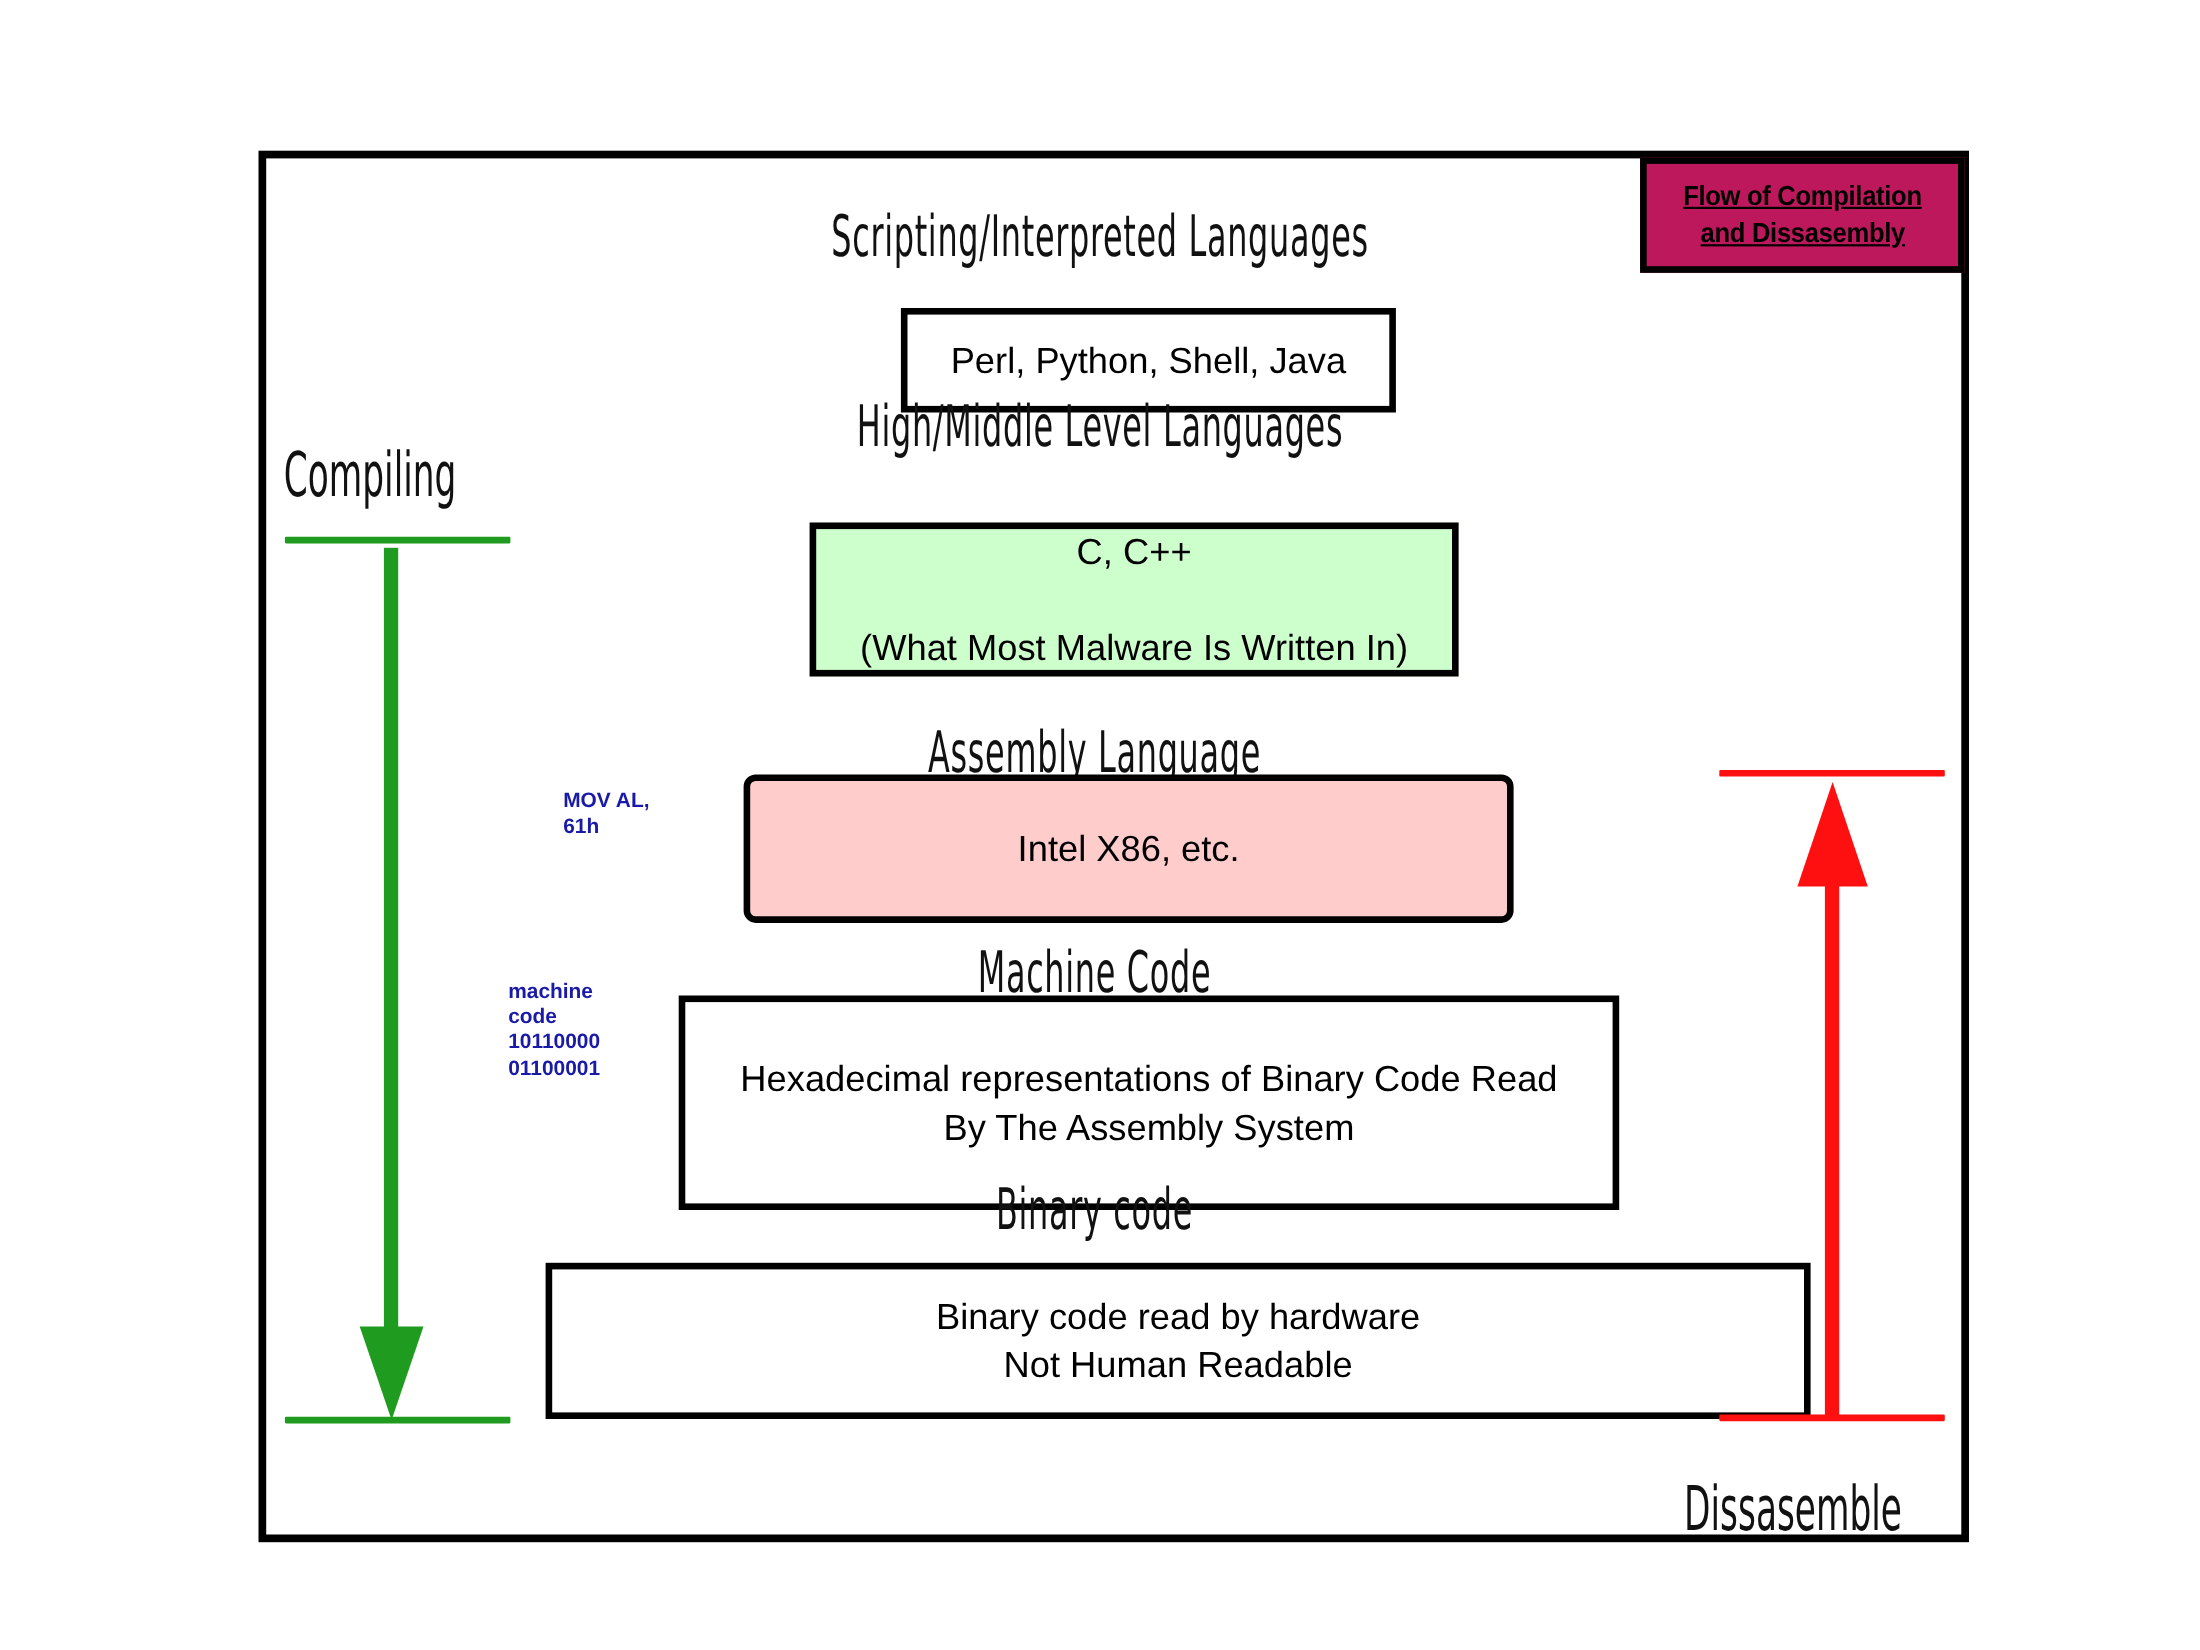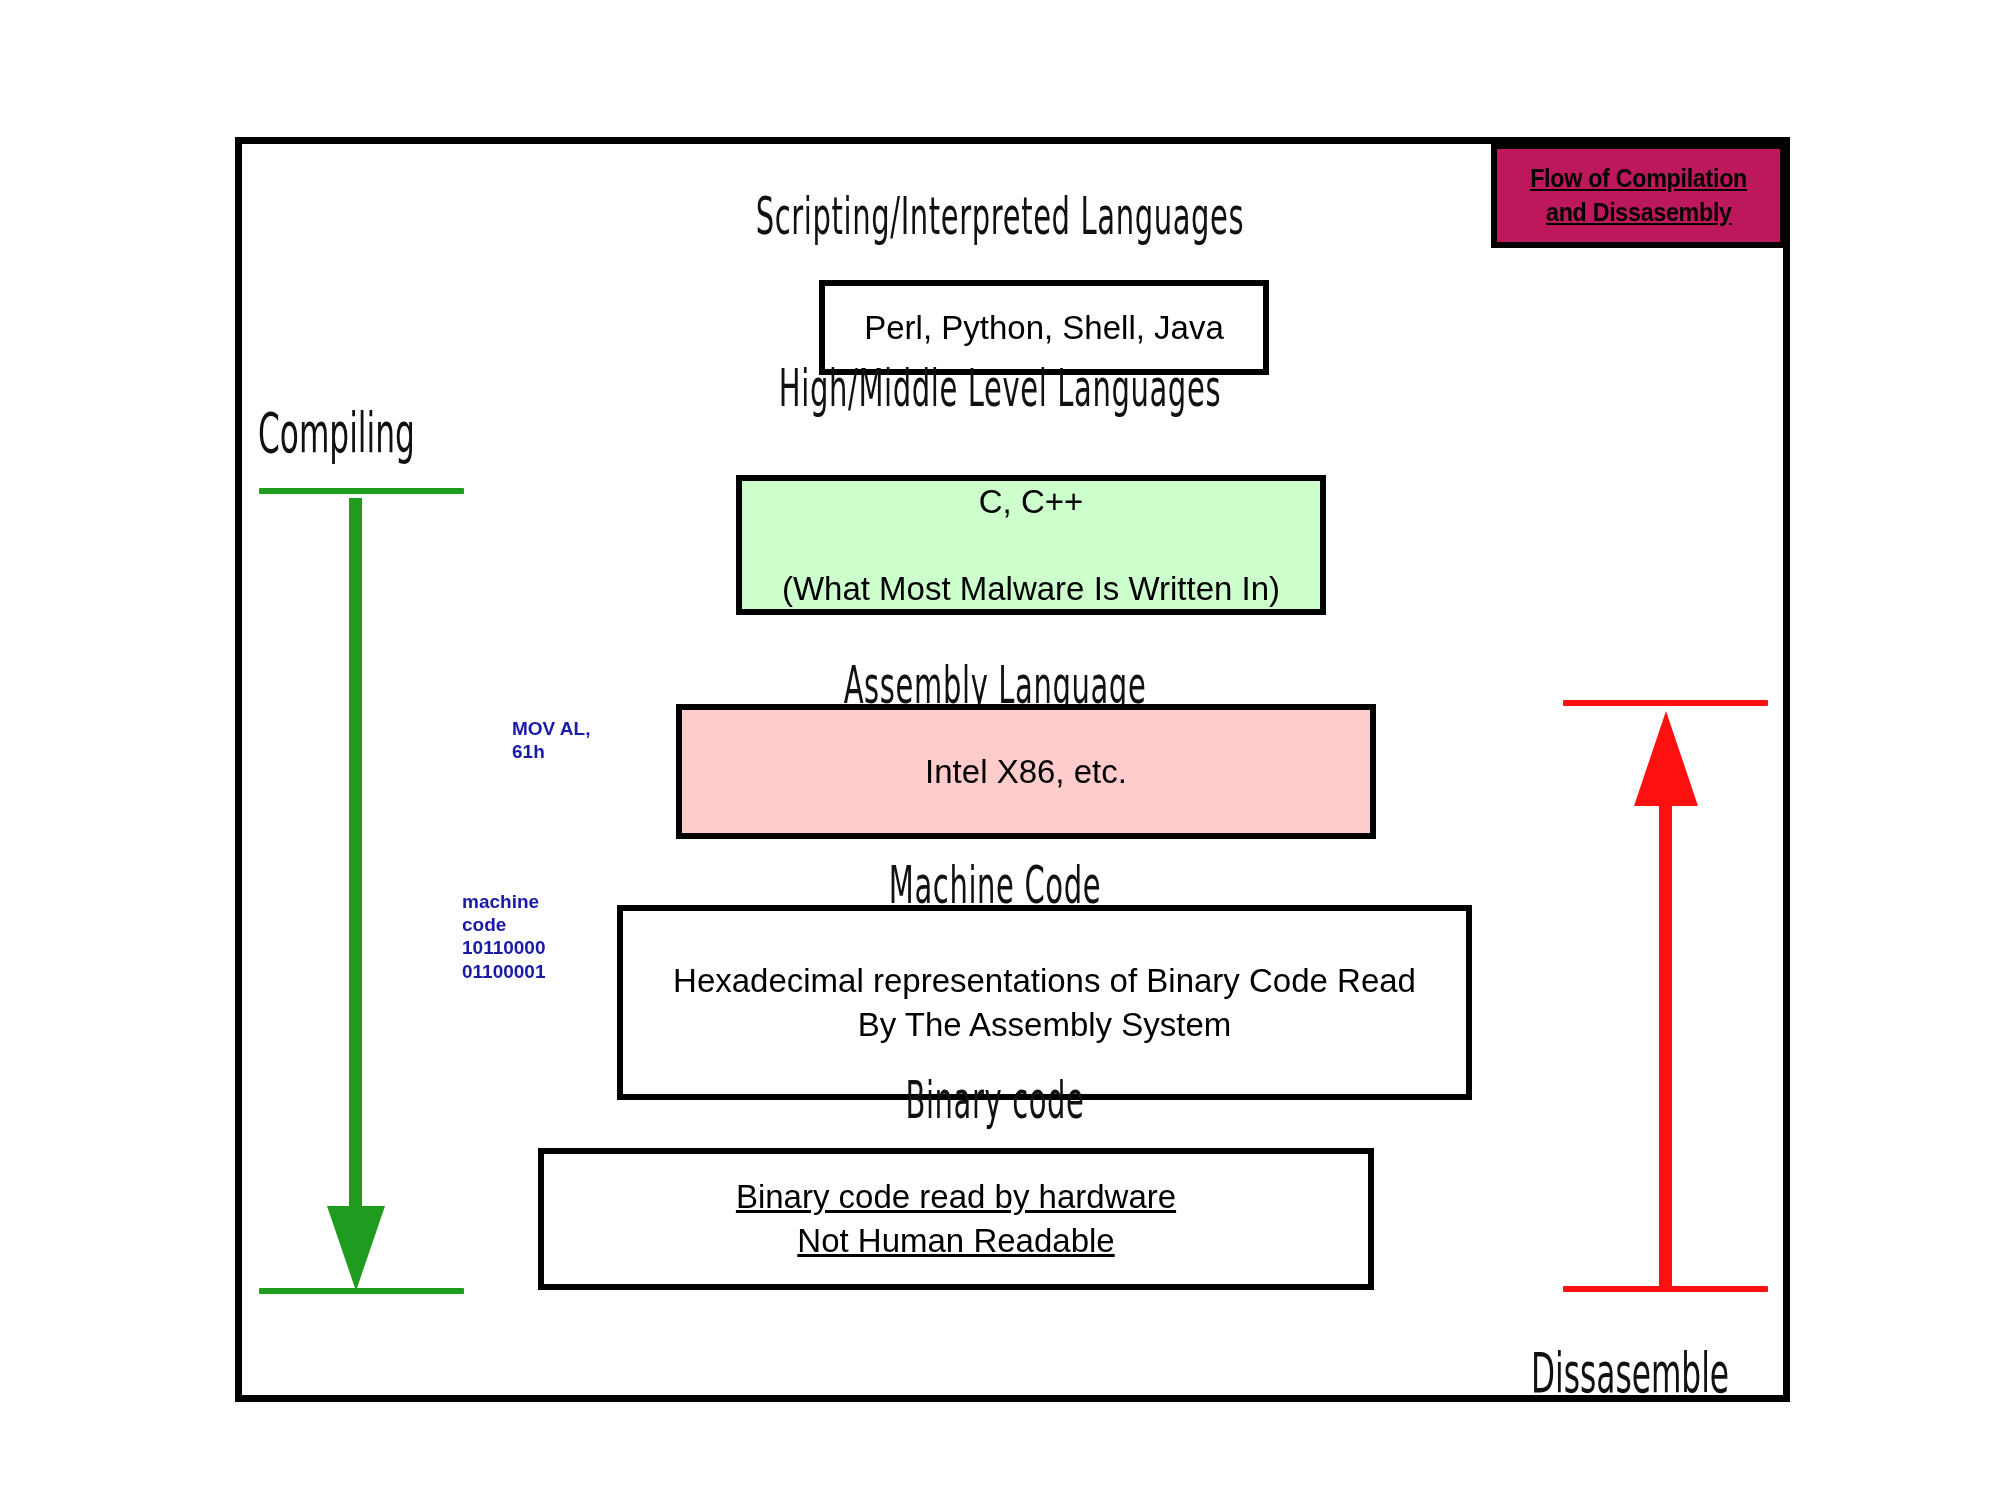--- a/index.html
+++ b/index.html
@@ -172,39 +172,39 @@
   <div class="cbox box-green" style="left:692px; top:475px; width:590px; height:140px;">
     <span class="ln">C, C++</span>
     <span class="ln">(What Most Malware Is Written In)</span>
   </div>
 
   <div class="heading" style="left:420px; top:655px; width:1150px;">Assembly Language</div>
 
   <div class="annot" style="left:512px; top:717px;">MOV AL,
 61h</div>
 
-  <div class="cbox box-pink" style="left:632px; top:704px; width:700px; height:135px;">
+  <div class="cbox box-pink" style="left:632px; top:704px; width:700px; height:135px;border-radius:11px;">
     <span class="ln">Intel X86, etc.</span>
   </div>
 
   <div class="heading" style="left:420px; top:855px; width:1150px;">Machine Code</div>
 
   <div class="annot" style="left:462px; top:890px;">machine
 code
 10110000
 01100001</div>
 
   <div class="cbox" style="left:573px; top:905px; width:855px; height:195px;">
     <span class="ln">Hexadecimal representations of Binary Code Read</span>
     <span class="ln">By The Assembly System</span>
   </div>
 
   <div class="heading" style="left:420px; top:1070px; width:1150px;">Binary code</div>
 
-  <div class="cbox" style="left:494px; top:1148px; width:836px; height:142px;text-decoration:underline;">
+  <div class="cbox" style="left:452px; top:1148px; width:1150px; height:142px;">
     <span class="ln">Binary code read by hardware</span>
     <span class="ln">Not Human Readable</span>
   </div>
 
   <div class="side-label" style="left:258px; top:400px;">Compiling</div>
 
   <div class="h-rule rule-green" style="left:259px; top:488px; width:205px;"></div>
 
   <div class="arrow-shaft shaft-green" style="left:349px; top:498px; height:720px;"></div>
 

